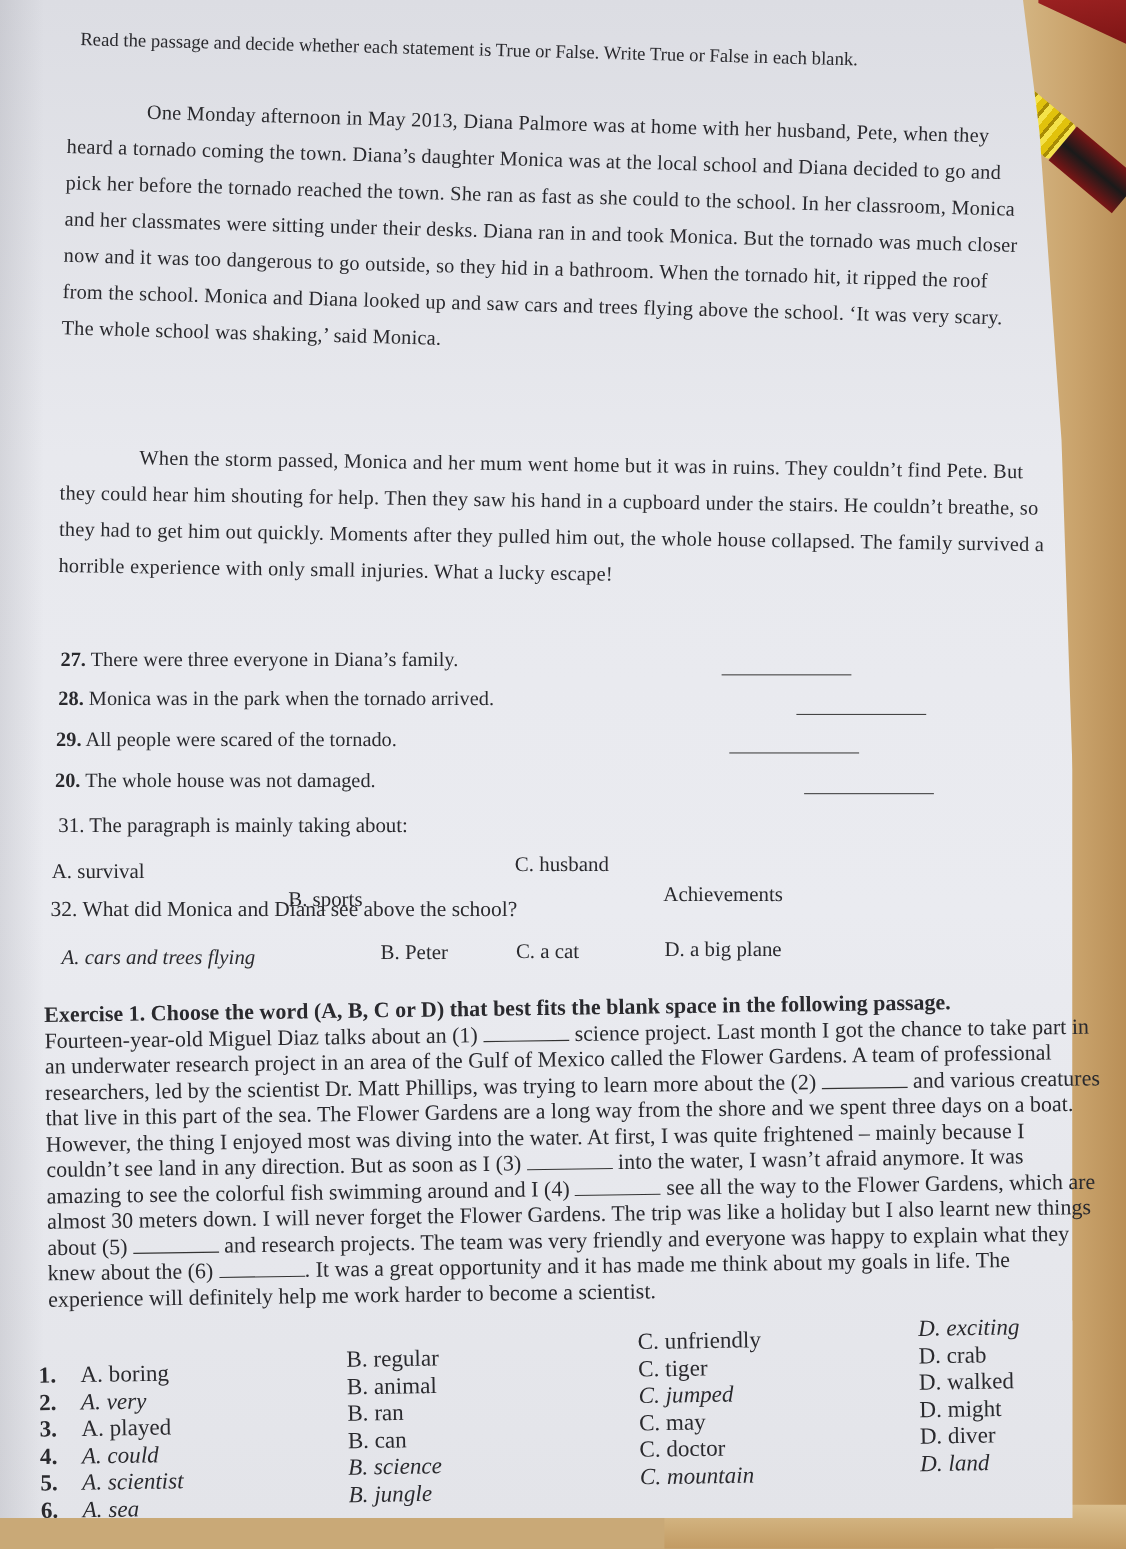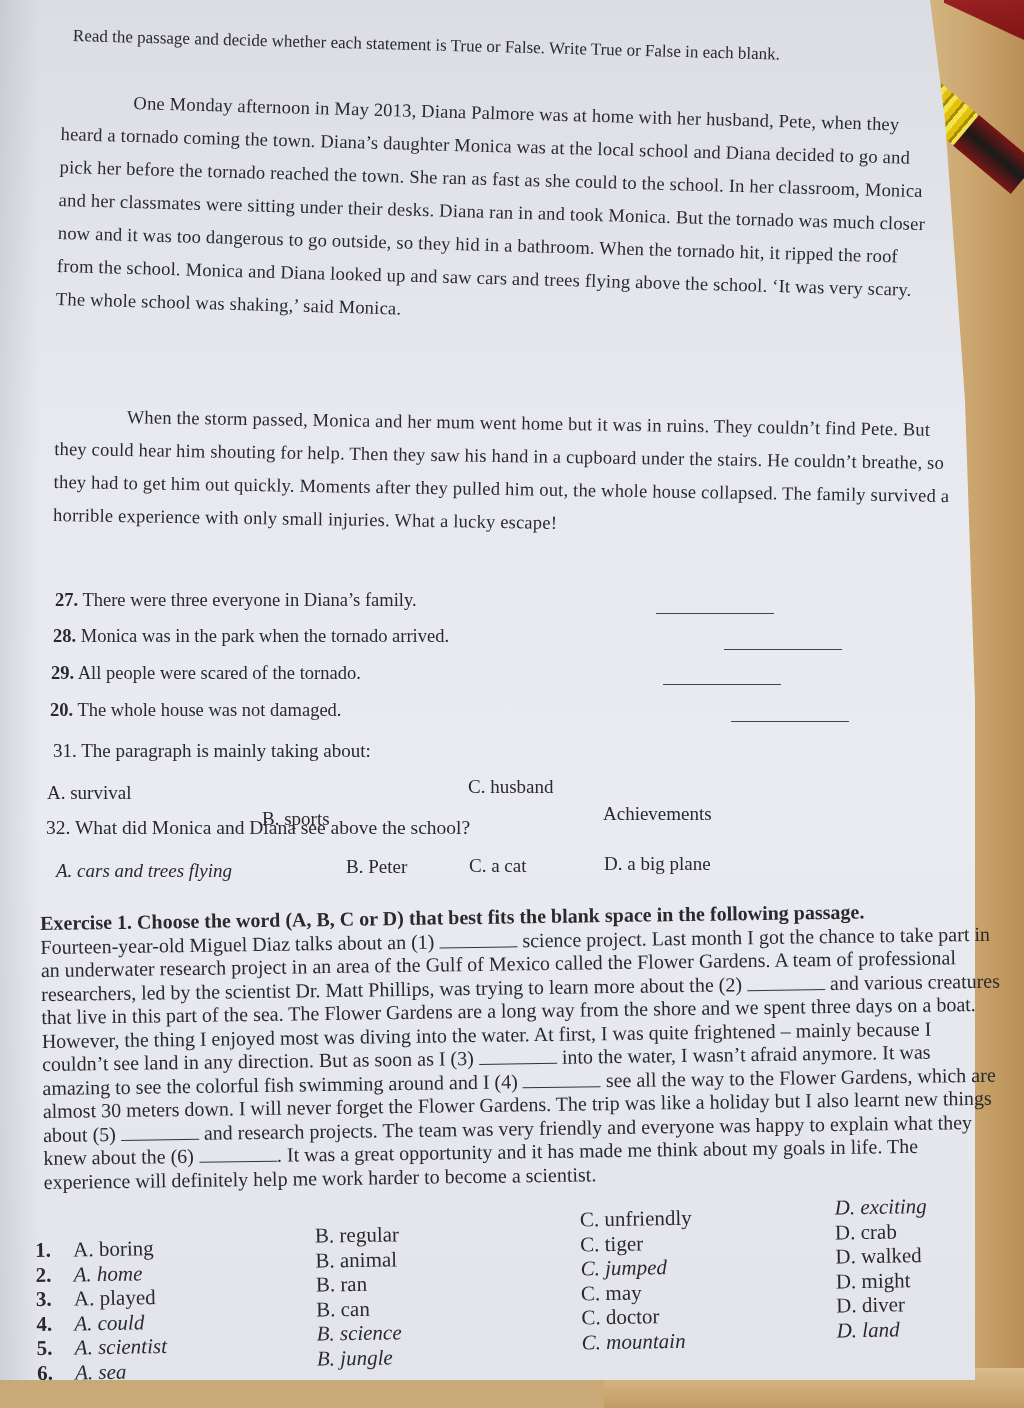--- a/index.html
+++ b/index.html
@@ -136,21 +136,21 @@
   <div class="choices">
     <div class="crow">
       <span class="n">1.</span>
       <span class="a">A. boring</span>
       <span class="b">B. regular</span>
       <span class="c">C. unfriendly</span>
       <span class="d it">D. exciting</span>
     </div>
     <div class="crow">
       <span class="n">2.</span>
-      <span class="a it">A. home</span>
+      <span class="a it">A. very</span>
       <span class="b">B. animal</span>
       <span class="c">C. tiger</span>
       <span class="d">D. crab</span>
     </div>
     <div class="crow">
       <span class="n">3.</span>
       <span class="a">A. played</span>
       <span class="b">B. ran</span>
       <span class="c it">C. jumped</span>
       <span class="d">D. walked</span>

